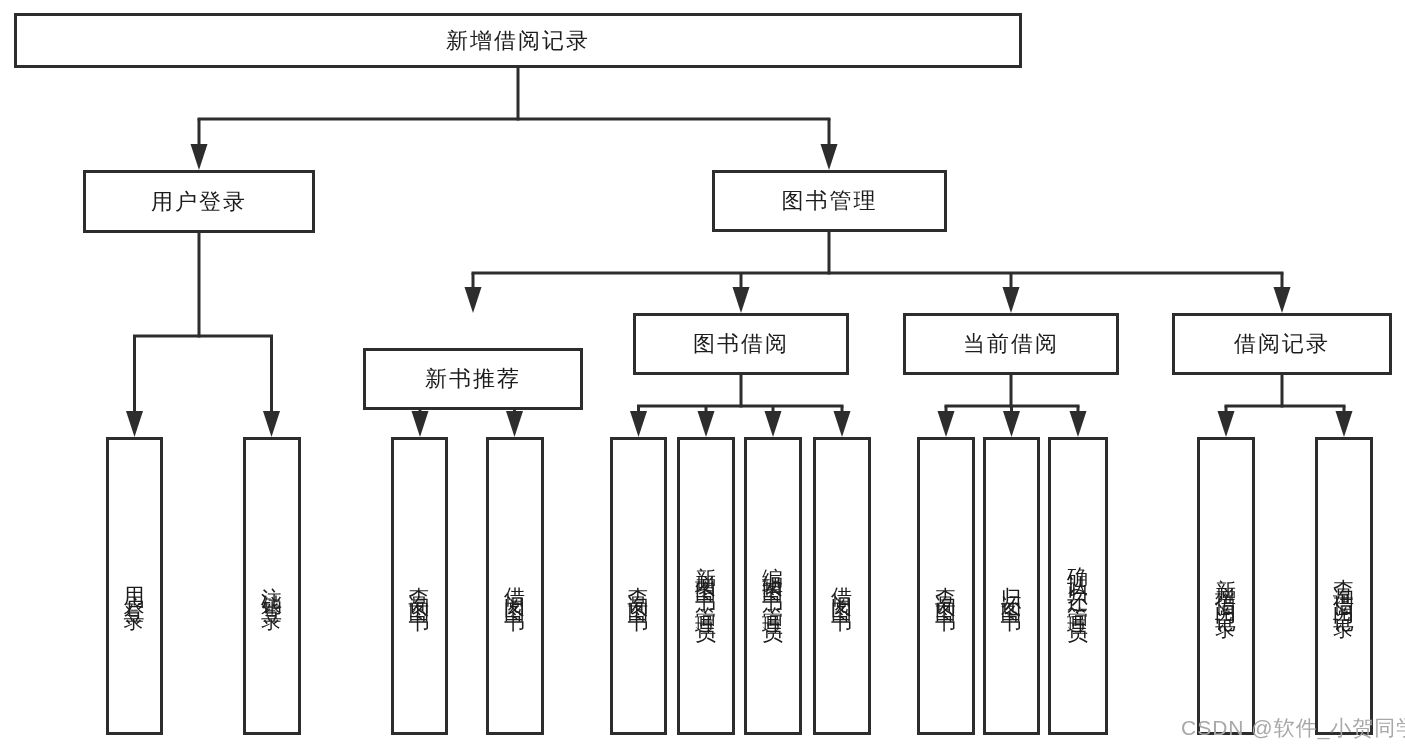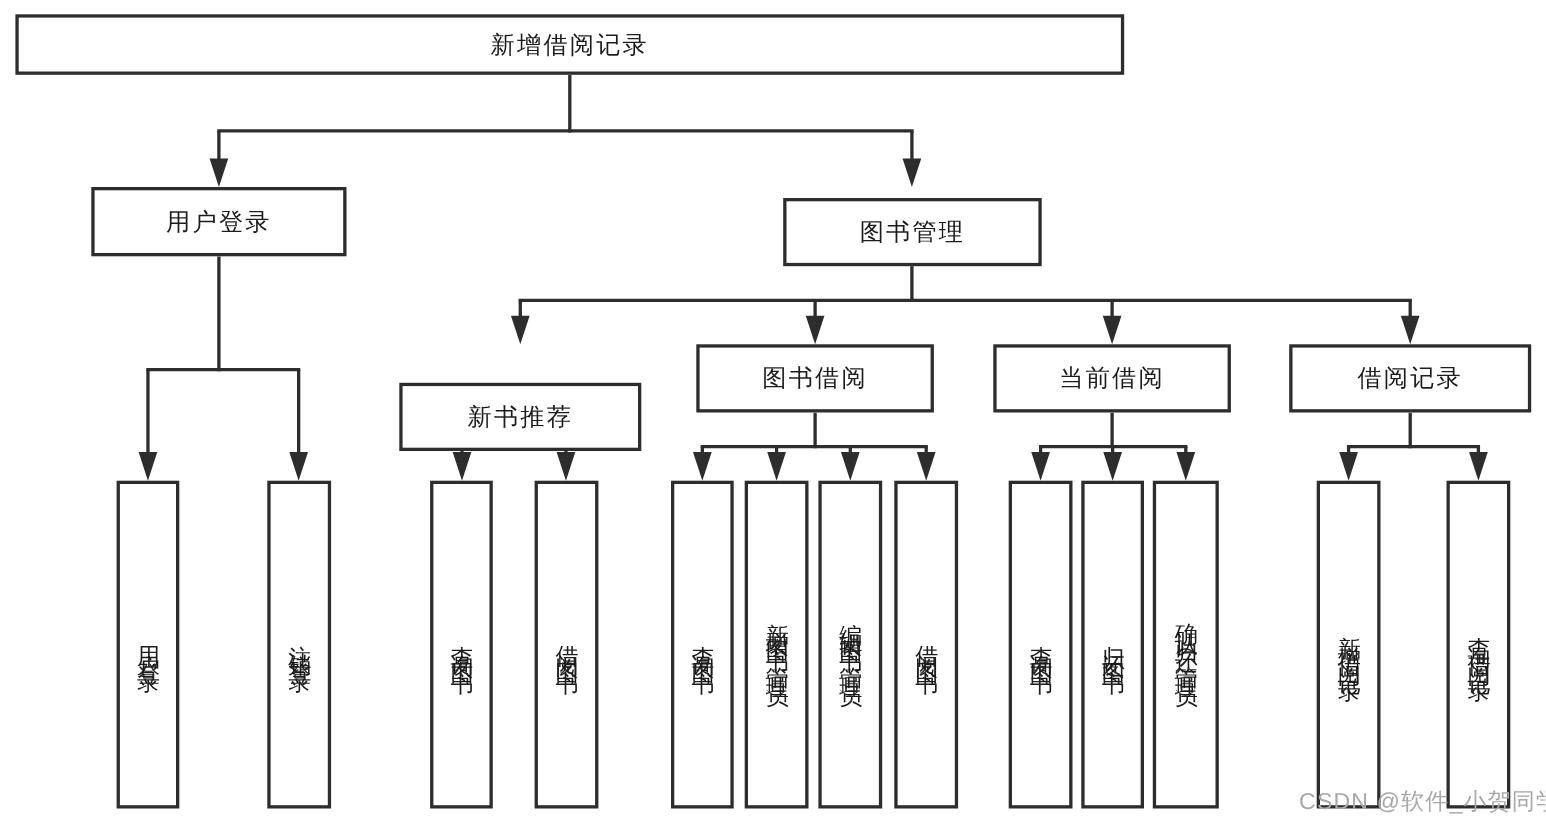--- a/index.html
+++ b/index.html
@@ -91,21 +91,21 @@
     <polygon points="1335.5,411 1352.5,411 1344,437" stroke="none"></polygon>
   </svg>
 
   <div class="node h" style="left:14px; top:13px; width:1008px; height:55px;">
     <span>新增借阅记录</span>
   </div>
 
   <div class="node h" style="left:83px; top:170px; width:232px; height:63px;">
     <span>用户登录</span>
   </div>
-  <div class="node h" style="left:712px; top:180px; width:235px; height:62px;">
+  <div class="node h" style="left:712px; top:170px; width:235px; height:62px;">
     <span>图书管理</span>
   </div>
 
   <div class="node h" style="left:363px; top:313px; width:220px; height:62px;margin-top:35px;">
     <span>新书推荐</span>
   </div>
   <div class="node h" style="left:633px; top:313px; width:216px; height:62px;text-align:right;">
     <span>图书借阅</span>
   </div>
   <div class="node h" style="left:903px; top:313px; width:216px; height:62px;">

